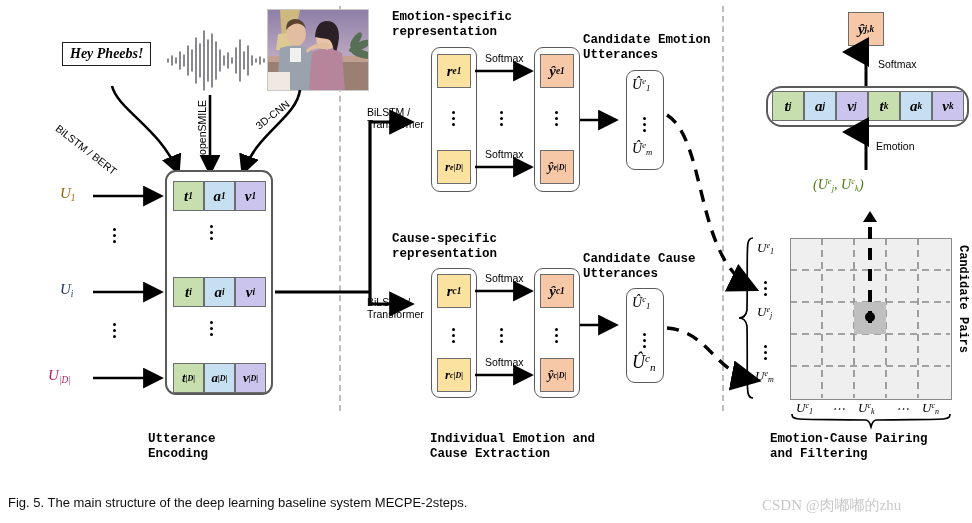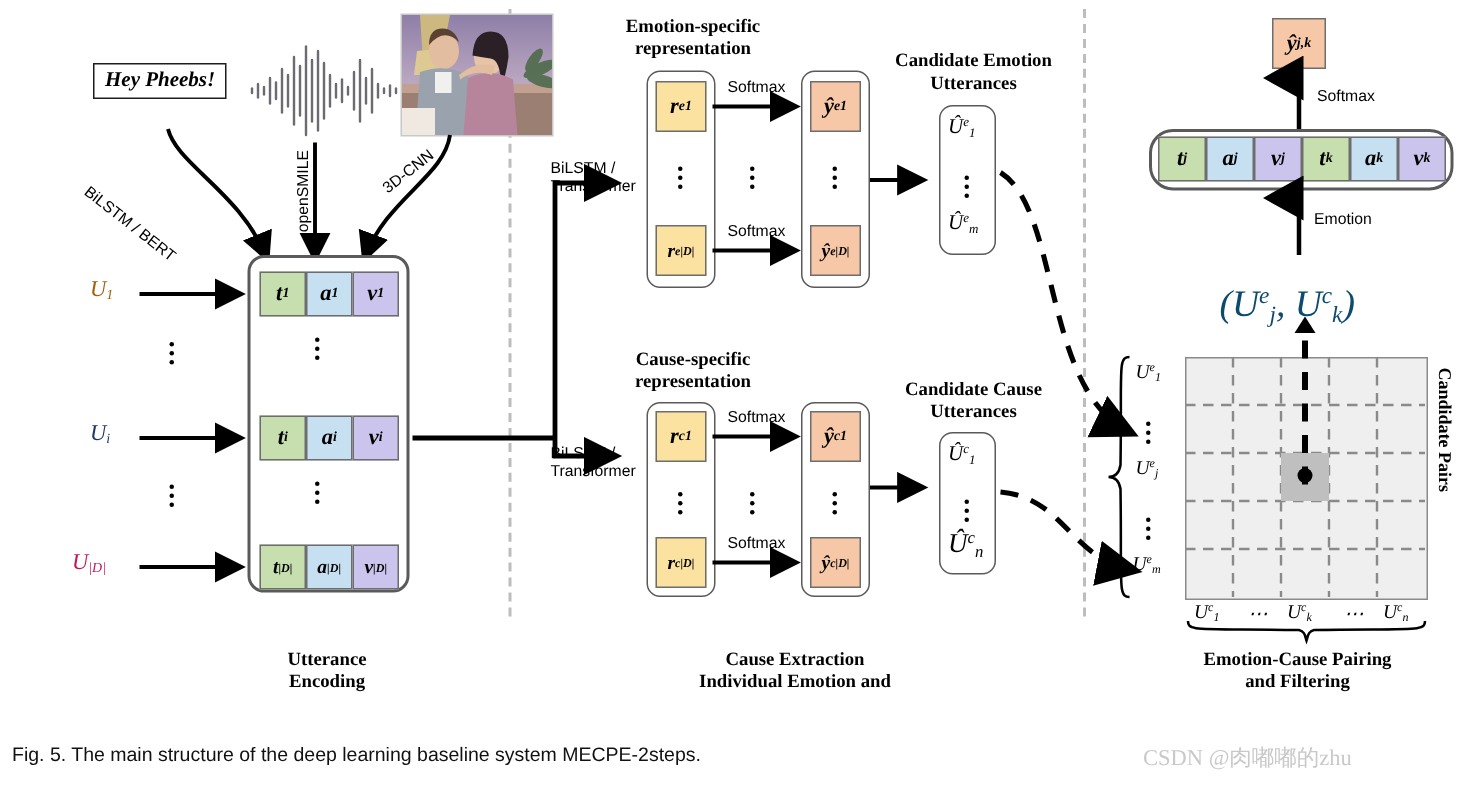--- a/index.html
+++ b/index.html
@@ -1,21 +1,21 @@
 <!DOCTYPE html>
 <html><head>
 <meta charset="utf-8">
 <style>
   html,body{margin:0;padding:0;background:#ffffff;}
   body{width:972px;height:523px;position:relative;overflow:hidden;
        font-family:"Liberation Sans",sans-serif;color:#000;}
   .abs{position:absolute;}
   
-  .sec-title{font-weight:bold;font-size:12.5px;line-height:15px;text-align:center;
-             font-family:Liberation Serif, serif;}
+  .sec-title{font-weight:bold;font-size:12.5px;line-height:15px;
+             font-family:Liberation Mono, monospace;}
   .math{font-family:"Liberation Serif",serif;font-style:italic;}
   .mathb{font-family:"Liberation Serif",serif;font-style:italic;font-weight:bold;}
   .sub{font-size:.62em;font-style:italic;vertical-align:-0.28em;}
   .sup{font-size:.62em;font-style:italic;vertical-align:0.55em;}
   .vdots{font-size:17px;line-height:6px;letter-spacing:0;text-align:center;
          font-family:"Liberation Serif",serif;font-weight:bold;}
   .vdots i{display:block;width:3px;height:3px;border-radius:50%;background:#000;margin:3px auto;}
   
   .roundbox{border:2.2px solid #5a5a5a;border-radius:11px;background:#fff;box-sizing:border-box;}
   .roundbox.thin{border-width:1.7px;border-radius:9px;}
@@ -475,21 +475,21 @@
     <defs>
         <marker id="ahu2" markerWidth="10" markerHeight="10" refX="5" refY="8" orient="auto">
           <path d="M0,9 L5,0 L10,9 z" fill="#000"></path>
         </marker>
       </defs>
     <line x1="16" y1="44" x2="16" y2="6" stroke="#000" stroke-width="3" marker-end="url(#ahu2)"></line>
   </svg>
 </div>
 <div class="abs lbl" style="left:876px;top:140px;font-size:10.5px;">Emotion</div>
 
-<div class="abs math" style="left:813px;top:189px;font-size:25px;color:#0c4a6e;">
+<div class="abs math" style="left:813px;top:176px;font-size:14px;color:#4d7c0f;">
   <span>(</span><span>U</span><span class="sup">e</span><span class="sub">j</span><span>,</span>&nbsp;<span>U</span><span class="sup">c</span><span class="sub">k</span><span>)</span>
 </div>
 
 <div class="abs" style="left:790px;top:238px;width:160px;height:160px;border:1.8px solid #8a8a8a;background:#efefef;"></div>
 <div class="abs" style="left:790px;top:238px;width:160px;height:160px;">
   <svg width="160" height="160" viewBox="0 0 160 160">
     <g stroke="#8a8a8a" stroke-width="1.6" stroke-dasharray="7 5">
       <line x1="0" y1="32" x2="160" y2="32"></line>
       <line x1="0" y1="64" x2="160" y2="64"></line>
       <line x1="0" y1="96" x2="160" y2="96"></line>
@@ -555,22 +555,22 @@
   </svg>
 </div>
 
 <div class="abs sec-title rot90" style="left:955px;top:245px;font-size:12px;">Candidate Pairs</div>
 
 <div class="abs sec-title" style="left:148px;top:432px;width:140px;">
   <div>Utterance</div>
   <div>Encoding</div>
 </div>
 <div class="abs sec-title" style="left:430px;top:432px;width:200px;">
+  <div>Individual Emotion and</div>
   <div>Cause Extraction</div>
-  <div>Individual Emotion and</div>
 </div>
 <div class="abs sec-title" style="left:770px;top:432px;width:190px;">
   <div>Emotion-Cause Pairing</div>
   <div>and Filtering</div>
 </div>
 
 <div class="abs caption" style="left:8px;top:495px;">Fig. 5. The main structure of the deep learning baseline system MECPE-2steps.</div>
 <div class="abs watermark" style="left:762px;top:496px;font-family:Liberation Serif, serif;">CSDN @肉嘟嘟的zhu</div>
 
 </body></html>

